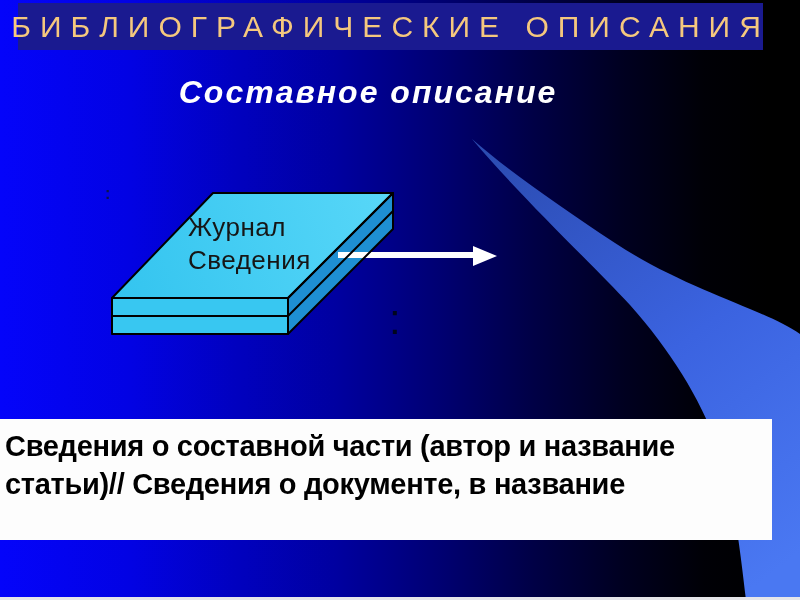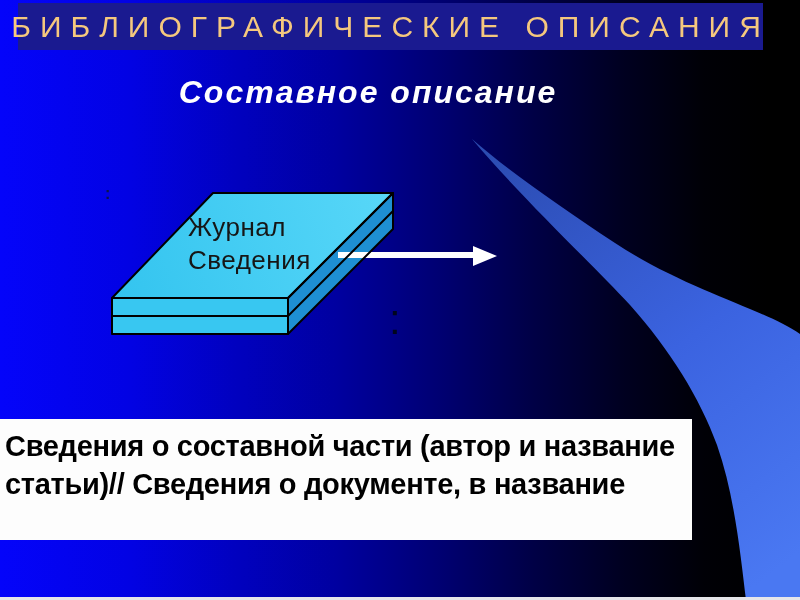--- a/index.html
+++ b/index.html
@@ -29,21 +29,21 @@
   }
   .book-svg{position:absolute;left:0;top:0;z-index:2;}
   .book-labels{
     position:absolute;left:188px;top:211px;z-index:3;
     color:#161616;font-size:26px;line-height:33px;font-weight:400;letter-spacing:.5px;
   }
   .stray-colon{position:absolute;z-index:2;font-weight:bold;line-height:1;}
   .stray-colon.left{left:105px;top:186px;font-size:16px;color:#0B1548;}
   .stray-colon.right{left:389px;top:299px;font-size:42px;color:#00051E;font-weight:400;}
   .desc-box{
-    position:absolute;left:0;top:419px;width:692px;height:121px;z-index:4;
+    position:absolute;left:0;top:419px;width:772px;height:121px;z-index:4;
     background:var(--box-bg,#FDFDFD);
     padding:8px 5px 0 5px;overflow:hidden;
   }
   .desc-line{
     color:var(--box-text,#000000);
     font-size:29px;font-weight:bold;line-height:38px;
     letter-spacing:-0.3px;white-space:nowrap;
   }
   .bottom-strip{
     position:absolute;left:0;top:597px;width:800px;height:3px;z-index:5;

